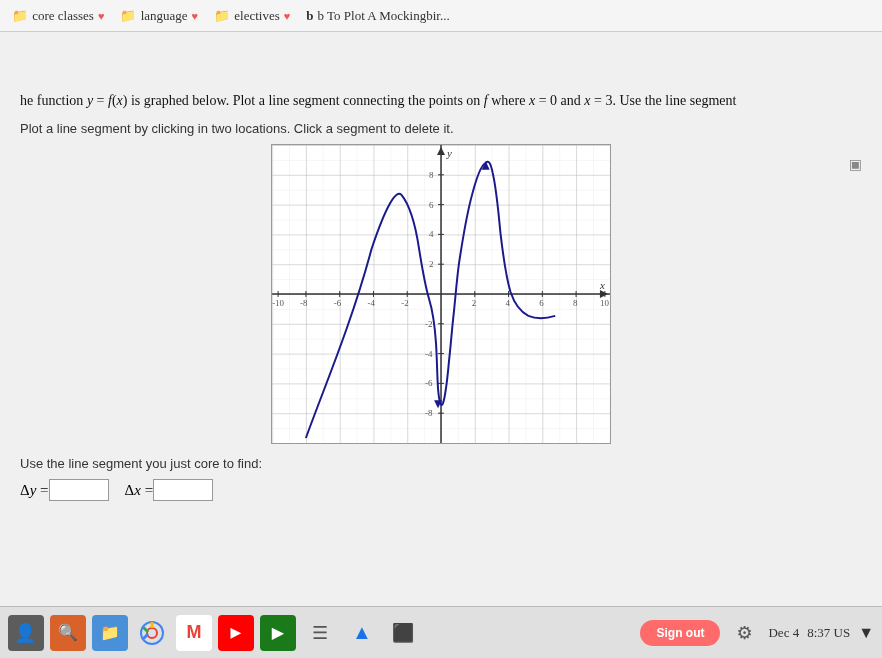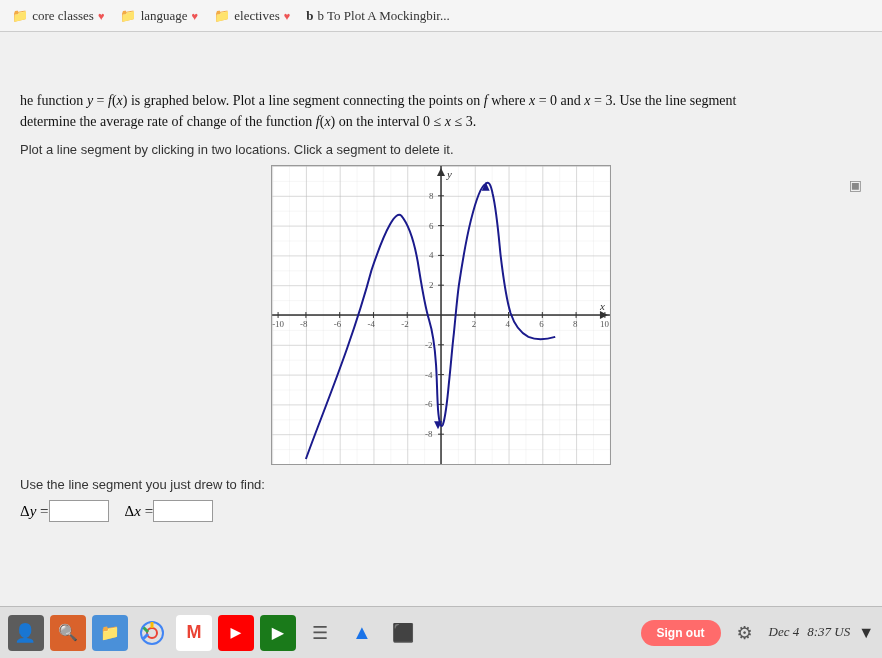--- a/index.html
+++ b/index.html
@@ -165,25 +165,24 @@
       border: none;
       border-radius: 20px;
       padding: 6px 16px;
       font-size: 12px;
       cursor: pointer;
       font-weight: bold;
     }
 
     .taskbar-right {
       display: flex;
-      align-items: flex-start;
+      align-items: center;
       gap: 8px;
       font-size: 13px;
       color: #333;
-      font-style: italic;
     }
 
     .wifi-icon {
       font-size: 16px;
       color: #333;
     }
 
     
     em { font-style: italic; }
   </style>
@@ -212,23 +211,20 @@
   </div>
 </div>
 
 <div class="main-content">
 
   <div class="problem-text">
     <span>
       he function <em>y</em> = <em>f</em>(<em>x</em>) is graphed below. Plot a line segment connecting the points on <em>f</em> where <em>x</em> = 0 and <em>x</em> = 3. Use the line segment
     </span>
     <br>
-    <span>
-      determine the average rate of change of the function <em>f</em>(<em>x</em>) on the interval 0 ≤ <em>x</em> ≤ 3.
-    </span>
   </div>
 
   <div class="graph-instruction">
     <span>Plot a line segment by clicking in two locations. Click a segment to delete it.</span>
   </div>
 
   <div class="graph-container">
     <div class="graph-wrapper">
       <svg class="graph-svg" viewBox="0 0 340 300">
 
@@ -322,21 +318,21 @@
       </svg>
     </div>
   </div>
 
   <div style="position:relative;">
     <div style="position:absolute; right:0; top:-300px; font-size:14px; color:#888;">▣</div>
   </div>
 
 
   <div class="use-segment-text">
-    <span>Use the line segment you just drew to find:</span>
+    <span>Use the line segment you just core to find:</span>
   </div>
 
   <div class="delta-row">
     <div class="delta-item">
       <span>Δ<em>y</em> =</span>
       <input type="text" class="delta-input" value="" style="">
     </div>
     <div class="delta-item">
       <span>Δ<em>x</em> =</span>
       <input type="text" class="delta-input" value="" style="">

